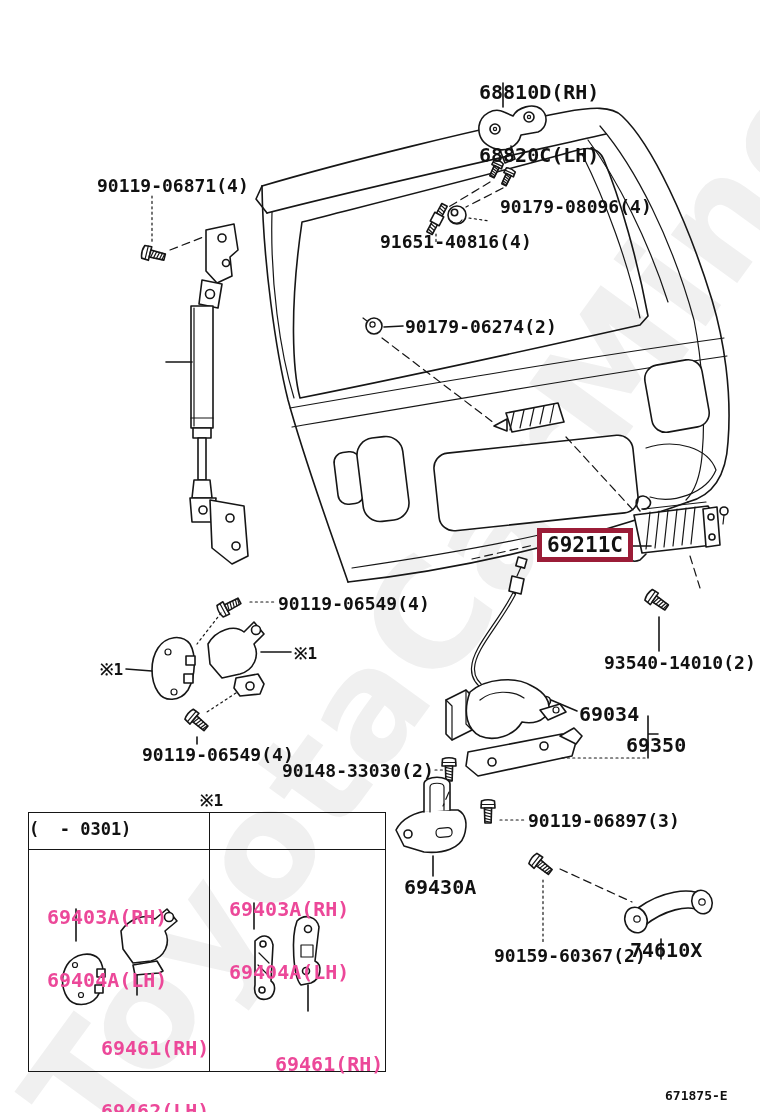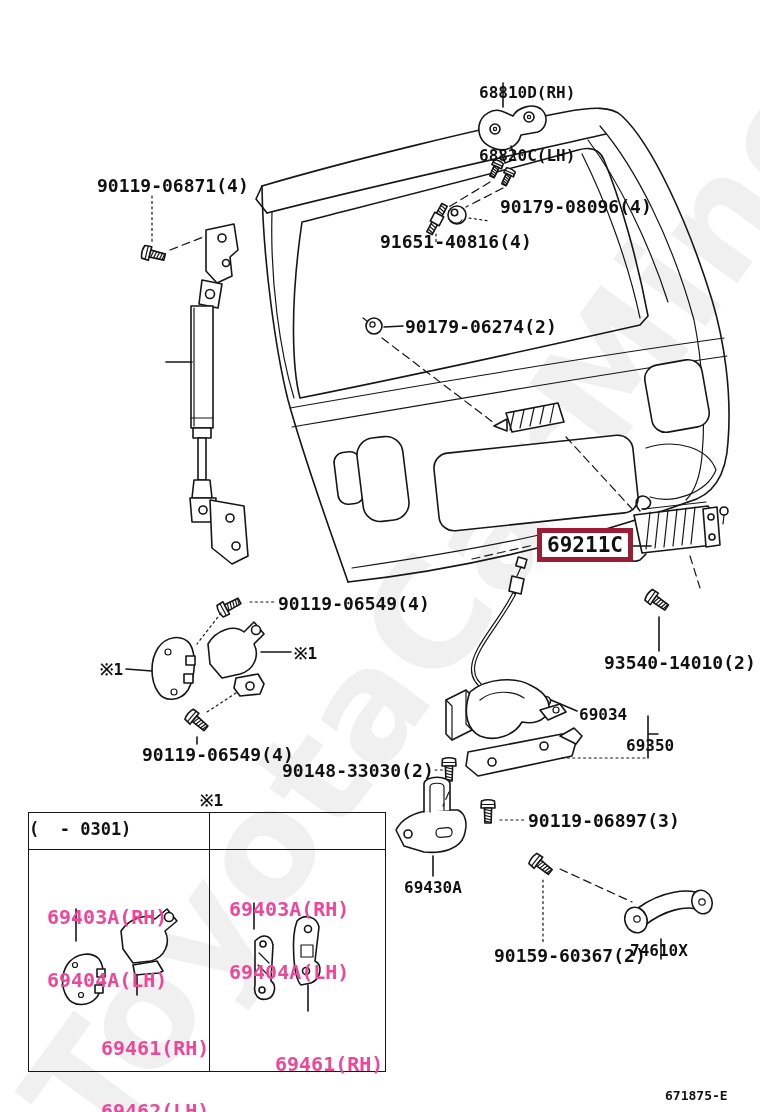--- a/index.html
+++ b/index.html
@@ -12,21 +12,21 @@
   svg.art *{vector-effect:non-scaling-stroke;}
   .ln{stroke:#161616;fill:none;stroke-width:1.6;stroke-linecap:round;stroke-linejoin:round;}
   .thin{stroke-width:1.2;}
   .fw{fill:#ffffff;}
   .dash{stroke-dasharray:8 5;}
   .dot{stroke-dasharray:2 3.4;}
   .cable{stroke-width:4.2;}
   .cable2{stroke:#ffffff;stroke-width:1.8;fill:none;}
   .lbl{position:absolute;z-index:3;font:bold 18px "DejaVu Sans Mono",monospace;
        color:#111;white-space:pre;line-height:19px;}
-  .lbl-lg{font-size:16px;line-height:21px;}
+  .lbl-lg{font-size:20px;line-height:21px;}
   .ref{font-size:16px;}
   #hl-box{position:absolute;left:537px;top:528px;width:86px;height:24px;z-index:4;
           border:5px solid #9b1c37;background:#fff;display:flex;align-items:center;
           justify-content:center;font:bold 21px "DejaVu Sans Mono",monospace;color:#111;text-align:center;}
   #parts-table{position:absolute;left:28px;top:812px;width:356px;height:258px;
                border:1.6px solid #161616;z-index:2;background:transparent;}
   #parts-table .vdiv{position:absolute;left:180px;top:0;width:0;height:100%;
                      border-left:1.6px solid #161616;}
   #parts-table .hdiv{position:absolute;left:0;top:36px;width:100%;height:0;
                      border-top:1.6px solid #161616;}

